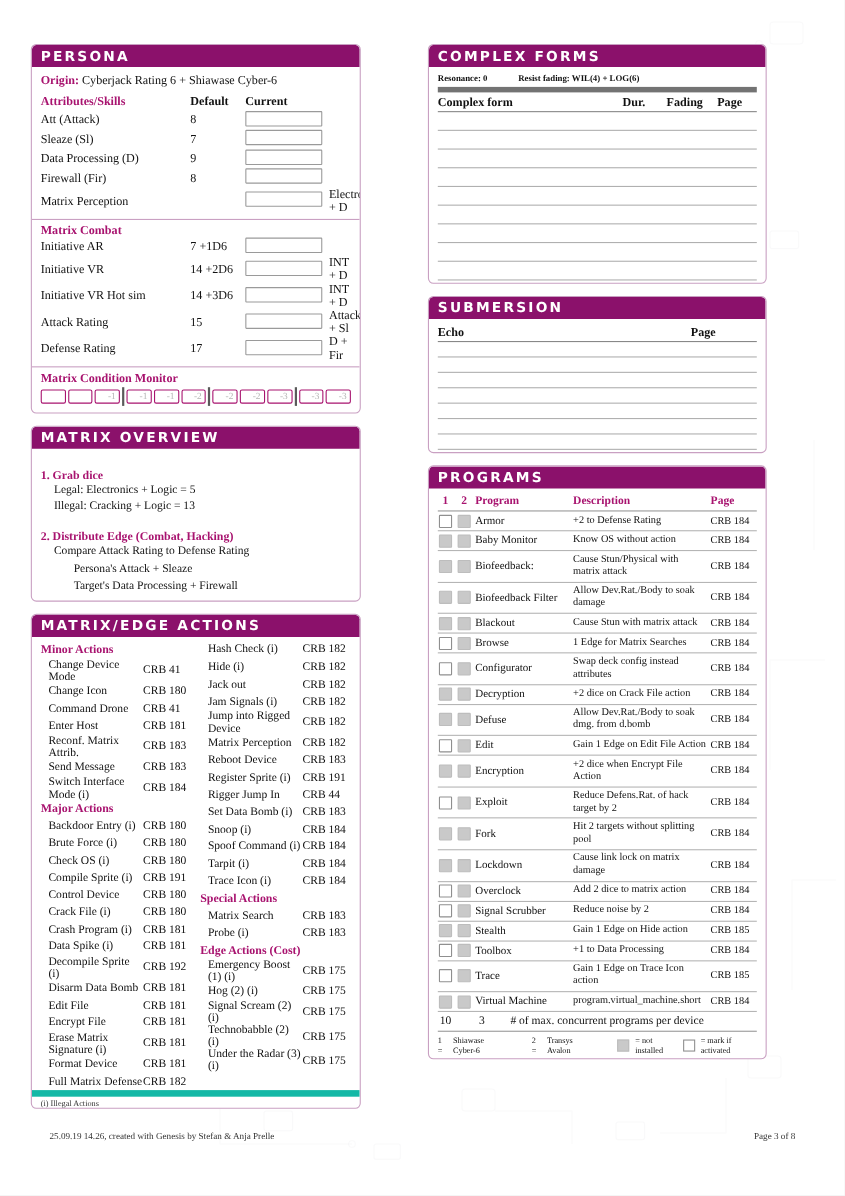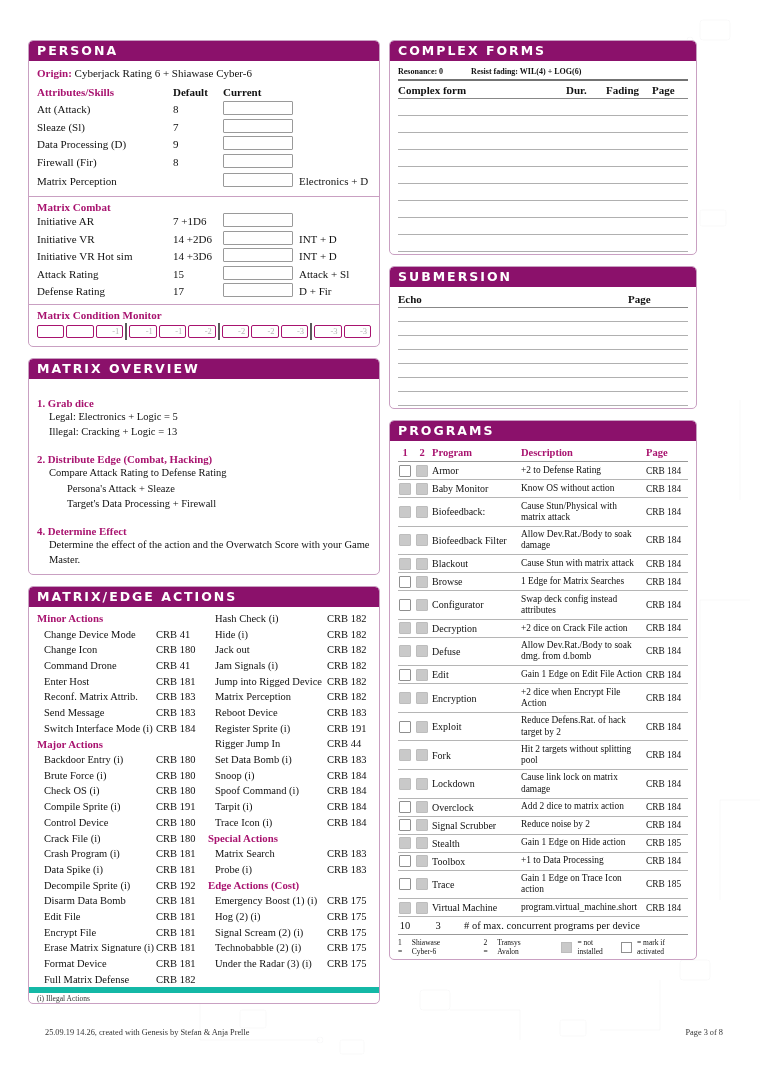--- a/index.html
+++ b/index.html
@@ -7,21 +7,21 @@
   #page {
     position:relative; width:768px; height:1087px; margin:0 auto;
     background:#ffffff; overflow:hidden;
     font-family:"Liberation Serif","DejaVu Serif",serif;
     color:#111;
   }
   
   #circuit { position:absolute; inset:0; opacity:0.45; pointer-events:none; }
 
   .col { position:absolute; top:40px; }
-  #col-left  { left:28px;  width:352px; }
+  #col-left  { left:28px;  width:300px; }
   #col-right { left:389px; width:308px; }
 
   .section {
     border:1px solid #c9a0c2; border-radius:5px; background:rgba(255,255,255,0.92);
     margin-bottom:11px; overflow:hidden;
   }
   .sec-head {
     background:#8b116b; color:#fff;
     font-family:"DejaVu Sans","Liberation Sans",sans-serif;
     font-weight:bold; font-size:12.5px; letter-spacing:2px;
@@ -56,21 +56,21 @@
 
   
   .act-cols { display:flex; gap:8px; }
   .act-col { flex:1; }
   .act-row { display:grid; grid-template-columns:1fr 44px; font-size:10.5px; min-height:15.7px; align-items:center; }
   .act-row .lbl { padding-left:7px; }
   .act-head { color:#a8136f; font-weight:bold; font-size:10.8px; min-height:15.7px; display:flex; align-items:center; }
   .footnote { border-top:6px solid #14b8a6; margin:0 -8px 0 -8px; padding:1px 8px 0 8px; font-size:7.5px; color:#333; }
 
   
-  .meta-row { font-size:8px; font-weight:bold; padding:2px 0 3px 0; border-bottom:2px solid #737373; }
+  .meta-row { font-size:8px; font-weight:bold; padding:2px 0 3px 0; border-bottom:5px solid #737373; }
   .meta-row span { margin-right:26px; }
   .cf-head { display:grid; grid-template-columns:168px 40px 46px 52px 1fr; font-weight:bold; font-size:11px; padding:3px 0 2px 0; border-bottom:1px solid #888; }
   .blank-row { border-bottom:1px solid #b0b0b0; height:17px; }
   .blank-row.short { height:14px; }
   .sub-head { display:grid; grid-template-columns:1fr 60px; font-weight:bold; font-size:11px; padding:2px 0; border-bottom:1px solid #888; }
 
   
   .pg-head { display:grid; grid-template-columns:14px 14px 86px 1fr 42px; gap:3px; color:#a8136f; font-weight:bold; font-size:10.5px; padding:2px 0 3px 0; border-bottom:1px solid #999; }
   .pg-head .c { text-align:center; }
   .pg-row { display:grid; grid-template-columns:14px 14px 86px 1fr 42px; gap:3px; align-items:center; border-bottom:1px solid #b5b5b5; padding:2.5px 0; }
@@ -229,24 +229,20 @@
             <div class="ov-title">1. Grab dice</div>
             <div class="ov-line">Legal: Electronics + Logic = 5</div>
             <div class="ov-line">Illegal: Cracking + Logic = 13</div>
           </div>
           <div class="ov-step">
             <div class="ov-title">2. Distribute Edge (Combat, Hacking)</div>
             <div class="ov-line">Compare Attack Rating to Defense Rating</div>
             <div class="ov-line ind2">Persona's Attack + Sleaze</div>
             <div class="ov-line ind2">Target's Data Processing + Firewall</div>
           </div>
-          <div class="ov-step">
-            <div class="ov-title">4. Determine Effect</div>
-            <div class="ov-line">Determine the effect of the action and the Overwatch Score with your Game Master.</div>
-          </div>
         </div>
     </div>
 
     <div class="section">
       <div class="sec-head">MATRIX/EDGE ACTIONS</div>
       <div class="sec-body" style="padding-bottom:0">
         <div class="act-cols">
           <div class="act-col" id="actions-left">
               <div class="act-head">Minor Actions</div>
               <div class="act-row">

